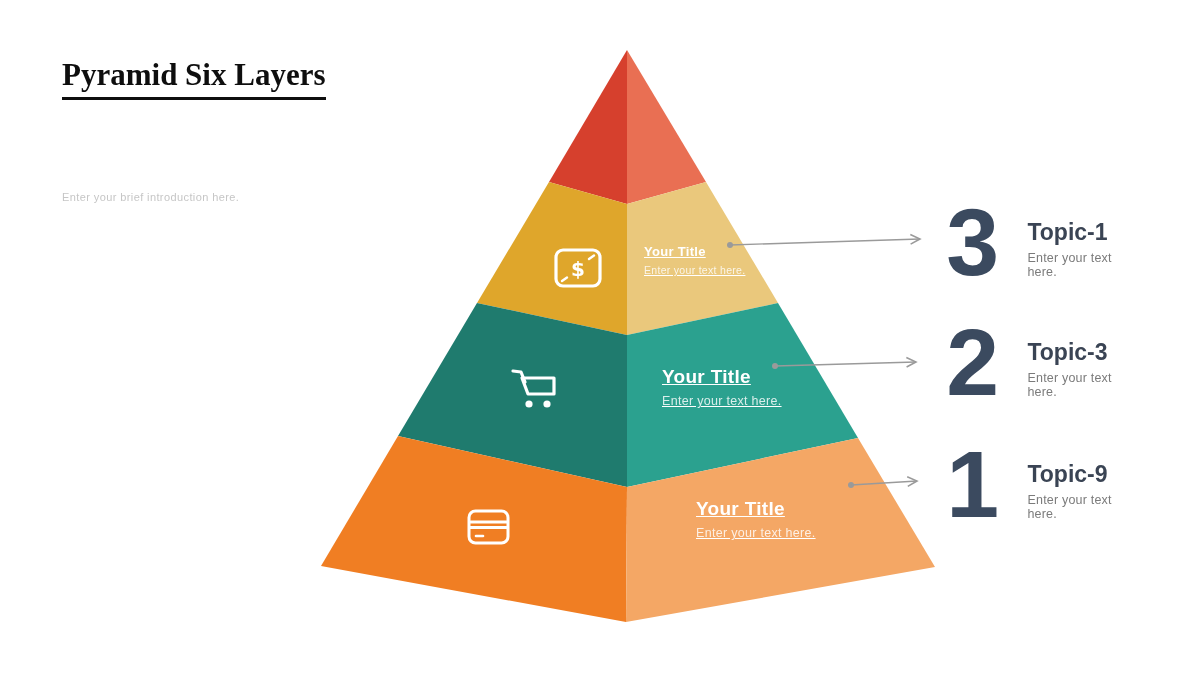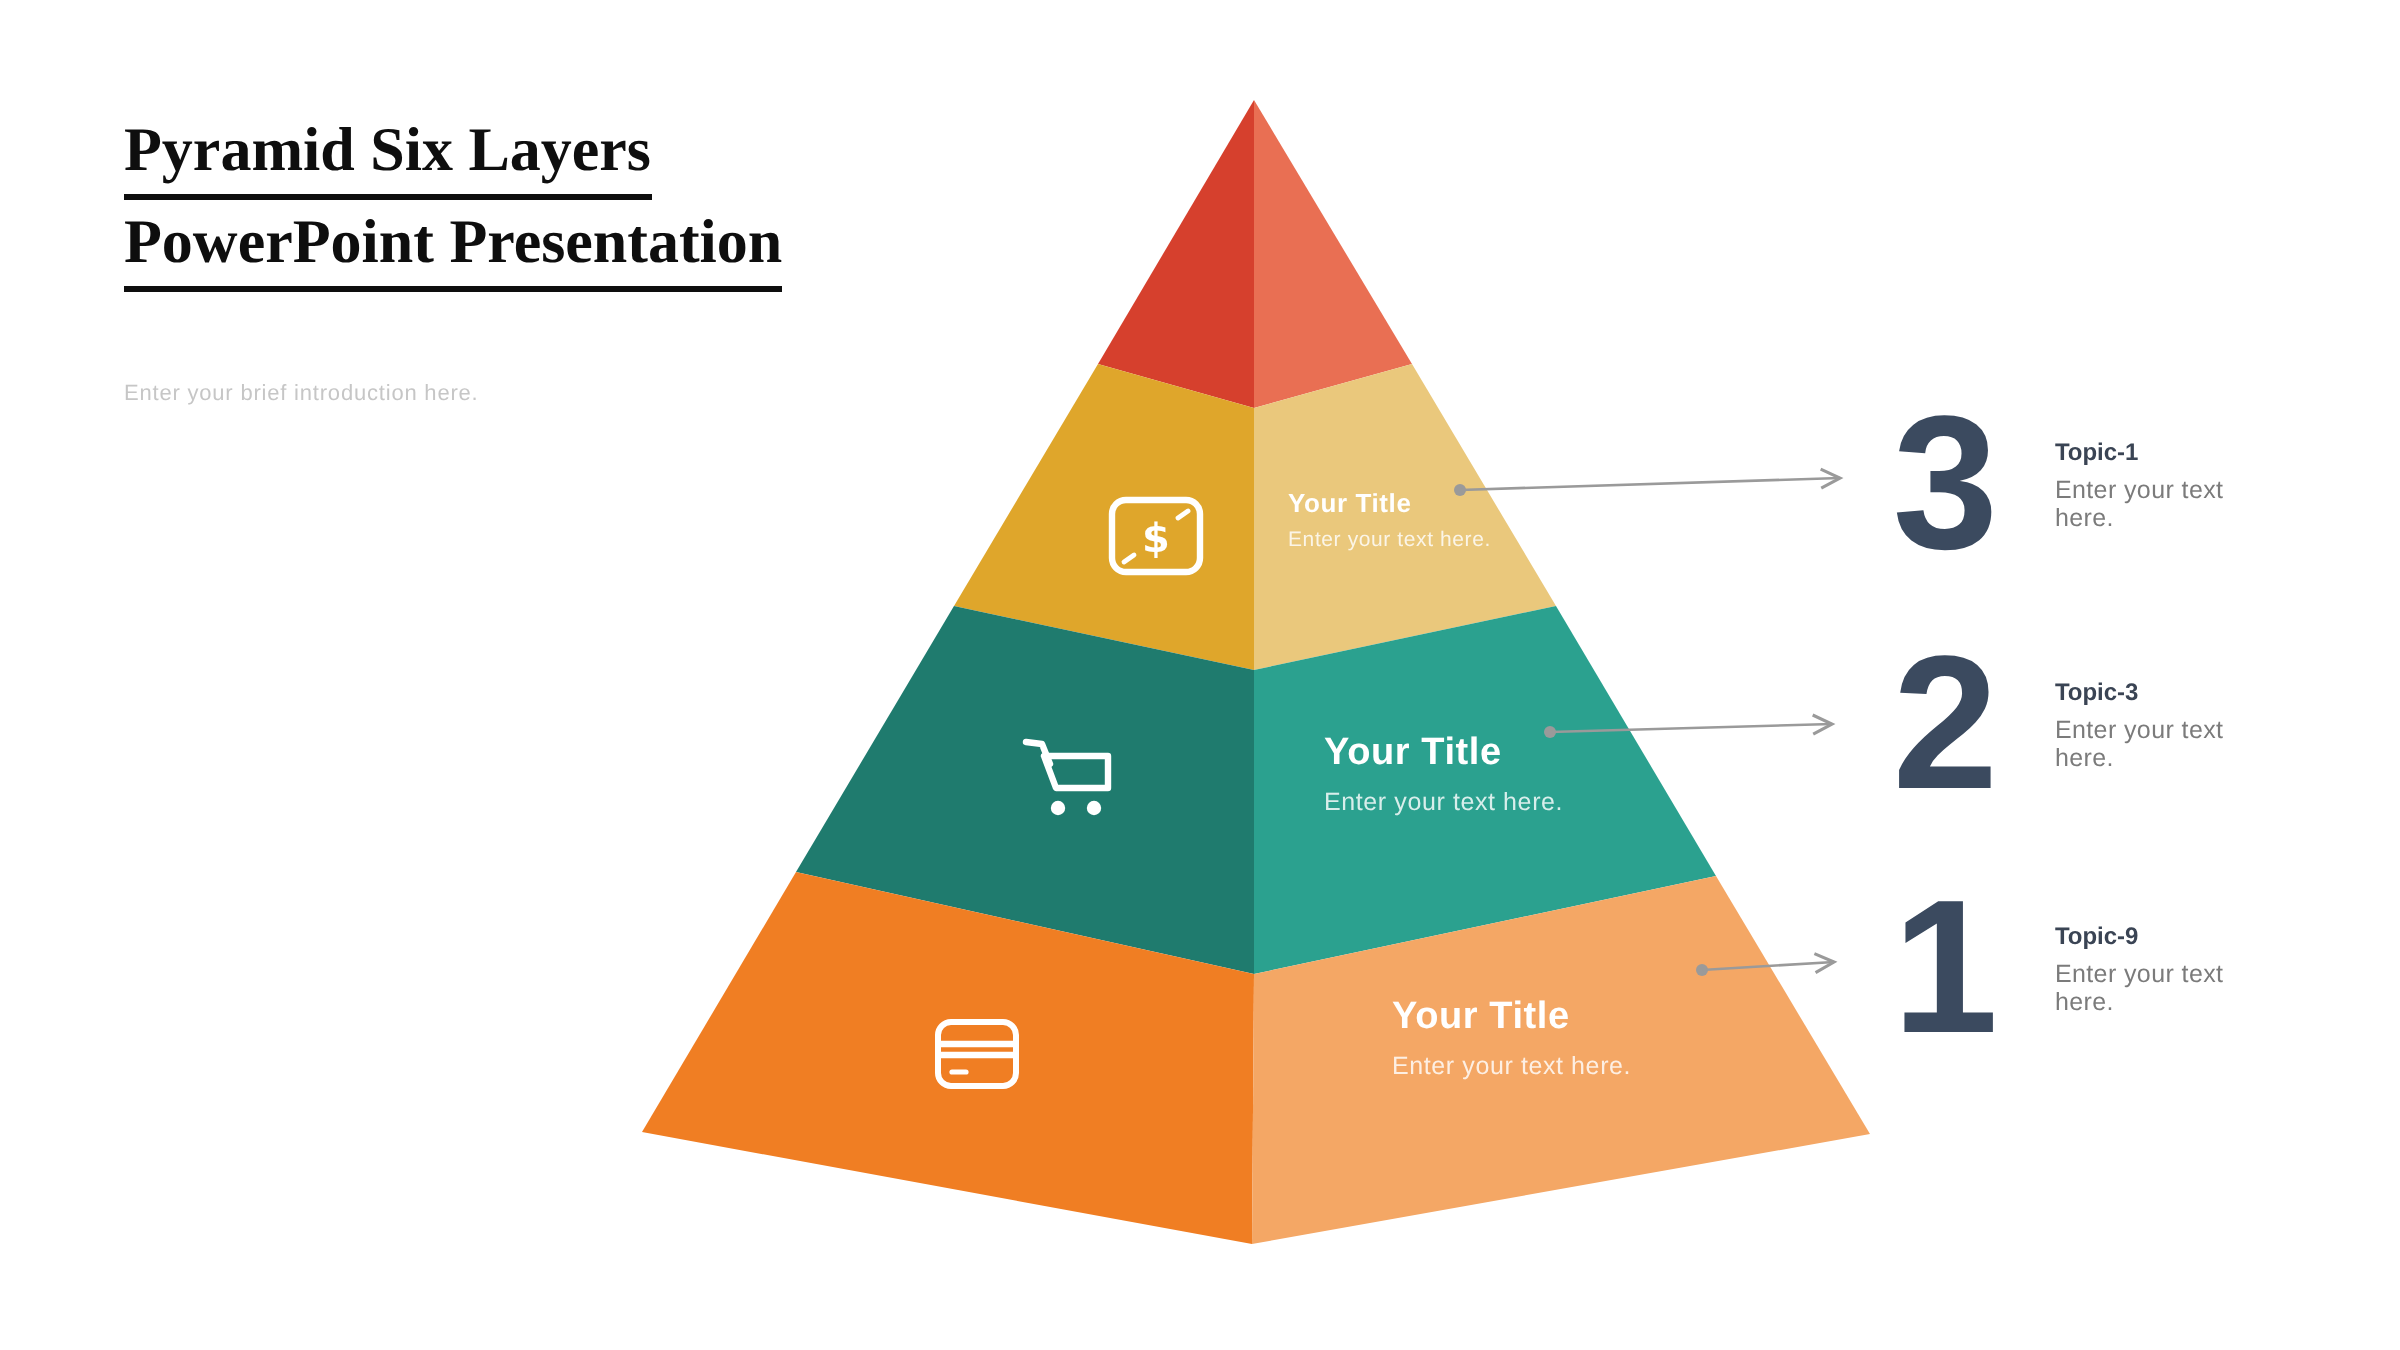--- a/index.html
+++ b/index.html
@@ -18,21 +18,21 @@
   .title-line{display:block;width:fit-content;border-bottom:3px solid #0e0e0e;padding-bottom:1px;}
   .intro{
     position:absolute;left:62px;top:163px;
     font-size:11px;letter-spacing:.4px;color:#c6c6c6;margin-top:28px;
   }
 
   
   .pyramid-svg{position:absolute;left:0;top:0;width:1200px;height:675px;}
 
   
-  .band-text{position:absolute;color:#ffffff;}
+  .band-text{position:absolute;color:#ffffff;text-decoration:underline;}
   .bt-title{font-weight:bold;letter-spacing:.3px;}
   .bt-sub{color:rgba(255,255,255,.82);letter-spacing:.3px;}
   #band-text-1{left:644px;top:244px;}
   #band-text-1 .bt-title{font-size:13px;}
   #band-text-1 .bt-sub{font-size:10.5px;margin-top:5px;}
   #band-text-2{left:662px;top:366px;}
   #band-text-2 .bt-title{font-size:19px;}
   #band-text-2 .bt-sub{font-size:12.5px;margin-top:6px;}
   #band-text-3{left:696px;top:498px;}
   #band-text-3 .bt-title{font-size:19px;}
@@ -41,31 +41,30 @@
   
   .topic-row{position:absolute;left:936px;display:flex;align-items:flex-start;}
   #topic-row-0{top:202px;}
   #topic-row-1{top:322px;}
   #topic-row-2{top:444px;}
   .topic-number{
     width:74px;text-align:center;
     font-size:95px;line-height:80px;font-weight:bold;color:#3b4a5f;
   }
   .topic-body{margin-left:18px;padding-top:17px;}
-  .topic-title{font-size:12px;font-weight:bold;color:#3a4454;}
+  .topic-title{font-size:23px;font-weight:bold;color:#3a4454;}
   .topic-sub{font-size:12.5px;color:#7b7b7b;margin-top:5px;letter-spacing:.2px;}
 </style>
 </head>
 <body>
 
 <div class="slide">
 
   <div class="slide-title">
     <span class="title-line">Pyramid Six Layers</span>
-    <span class="title-line">PowerPoint Presentation</span>
   </div>
   <div class="intro">Enter your brief introduction here.</div>
 
   <svg class="pyramid-svg" viewBox="0 0 1200 675" xmlns="http://www.w3.org/2000/svg">
     <defs>
       <marker id="arrowhead" viewBox="0 0 12 12" refX="10" refY="6" markerWidth="11" markerHeight="11" orient="auto">
         <path d="M2,2 L10,6 L2,10" fill="none" stroke="#9a9a9a" stroke-width="1.3"></path>
       </marker>
     </defs>
 

